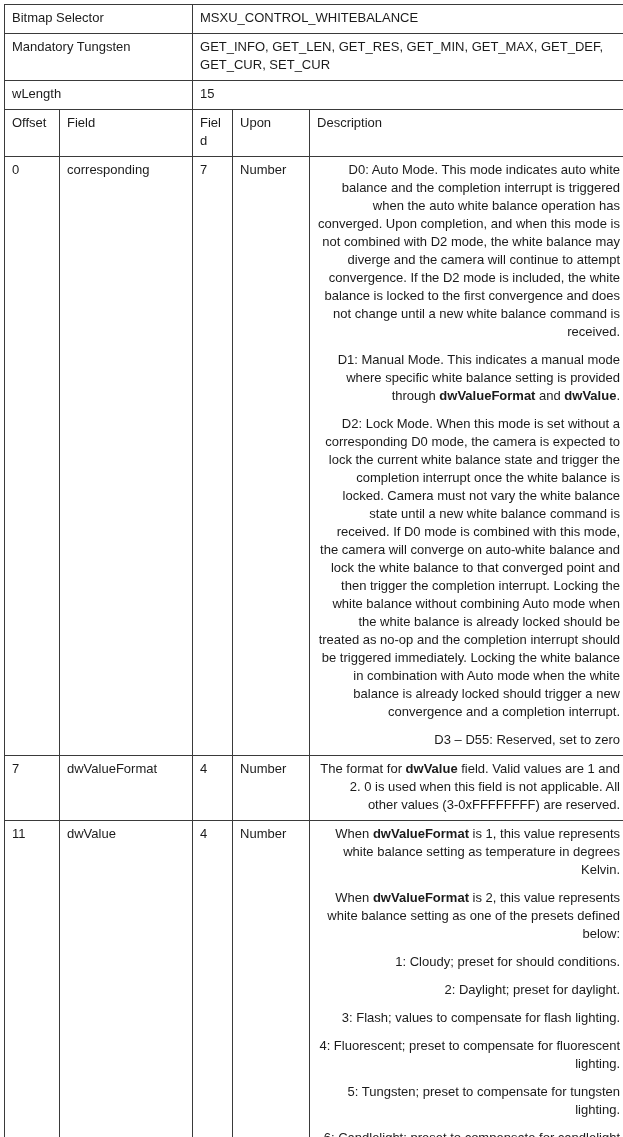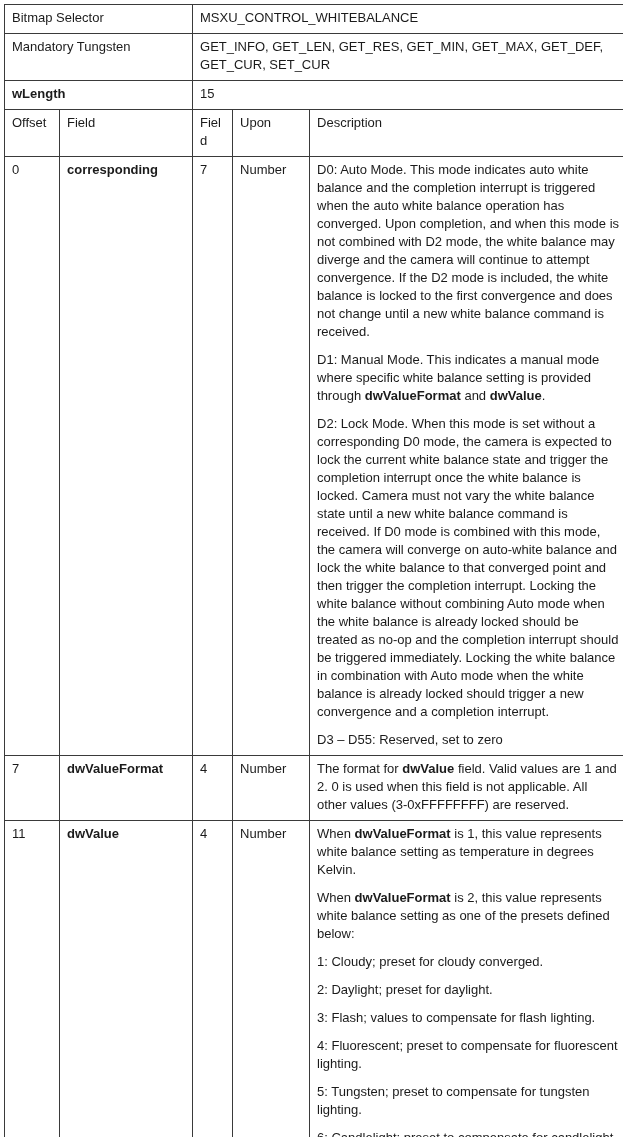--- a/index.html
+++ b/index.html
@@ -31,23 +31,24 @@
     padding: 4px 7px 6px 7px;
     font-size: 13px;
     line-height: 18px;
     word-wrap: break-word;
   }
   .col-offset { width: 55px; }
   .col-field  { width: 133px; }
   .col-size   { width: 40px; }
   .col-value  { width: 77px; }
   .col-desc   { width: 318px; }
-  .bold { font-weight: bold; }
+  .bold { font-weight: normal; }
   td.desc p {
     margin: 0 0 10px 0;
+    text-align: right;
   }
   td.desc p:last-child {
     margin-bottom: 0;
   }
   strong { font-weight: bold; }
 </style>
 </head>
 <body>
 
 <div class="page">
@@ -101,21 +102,21 @@
           </td>
       </tr>
       <tr>
         <td>11</td>
         <td class="bold">dwValue</td>
         <td>4</td>
         <td>Number</td>
         <td class="desc">
             <p>When <strong>dwValueFormat</strong> is 1, this value represents white balance setting as temperature in degrees Kelvin.</p>
             <p>When <strong>dwValueFormat</strong> is 2, this value represents white balance setting as one of the presets defined below:</p>
-            <p>1: Cloudy; preset for cloudy converged.</p>
+            <p>1: Cloudy; preset for should conditions.</p>
             <p>2: Daylight; preset for daylight.</p>
             <p>3: Flash; values to compensate for flash lighting.</p>
             <p>4: Fluorescent; preset to compensate for fluorescent lighting.</p>
             <p>5: Tungsten; preset to compensate for tungsten lighting.</p>
             <p>6: Candlelight; preset to compensate for candlelight lighting.</p>
           </td>
       </tr>
     </tbody>
   </table>
 </div>

